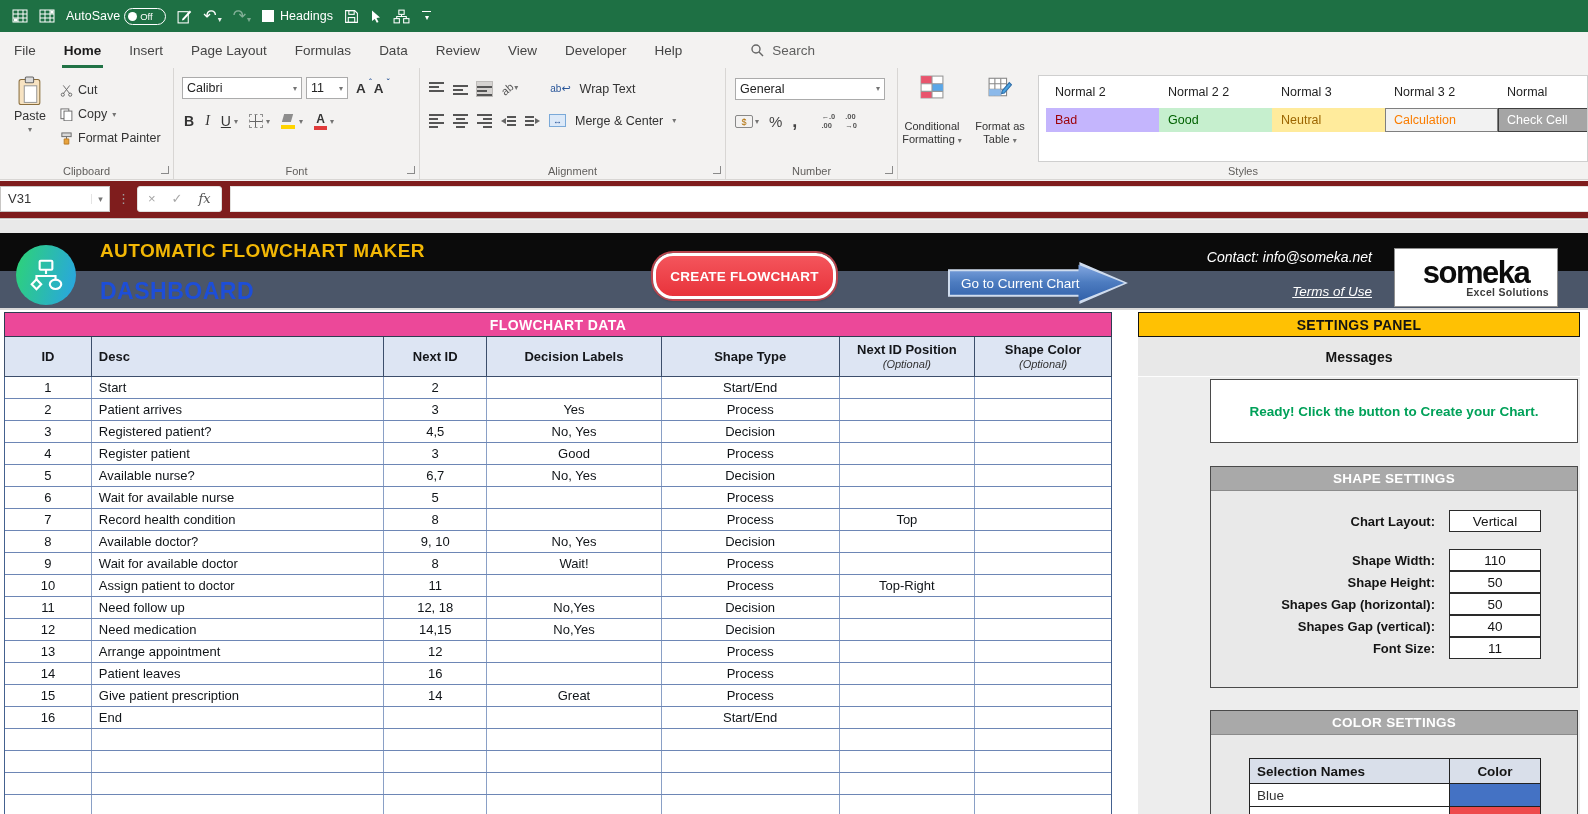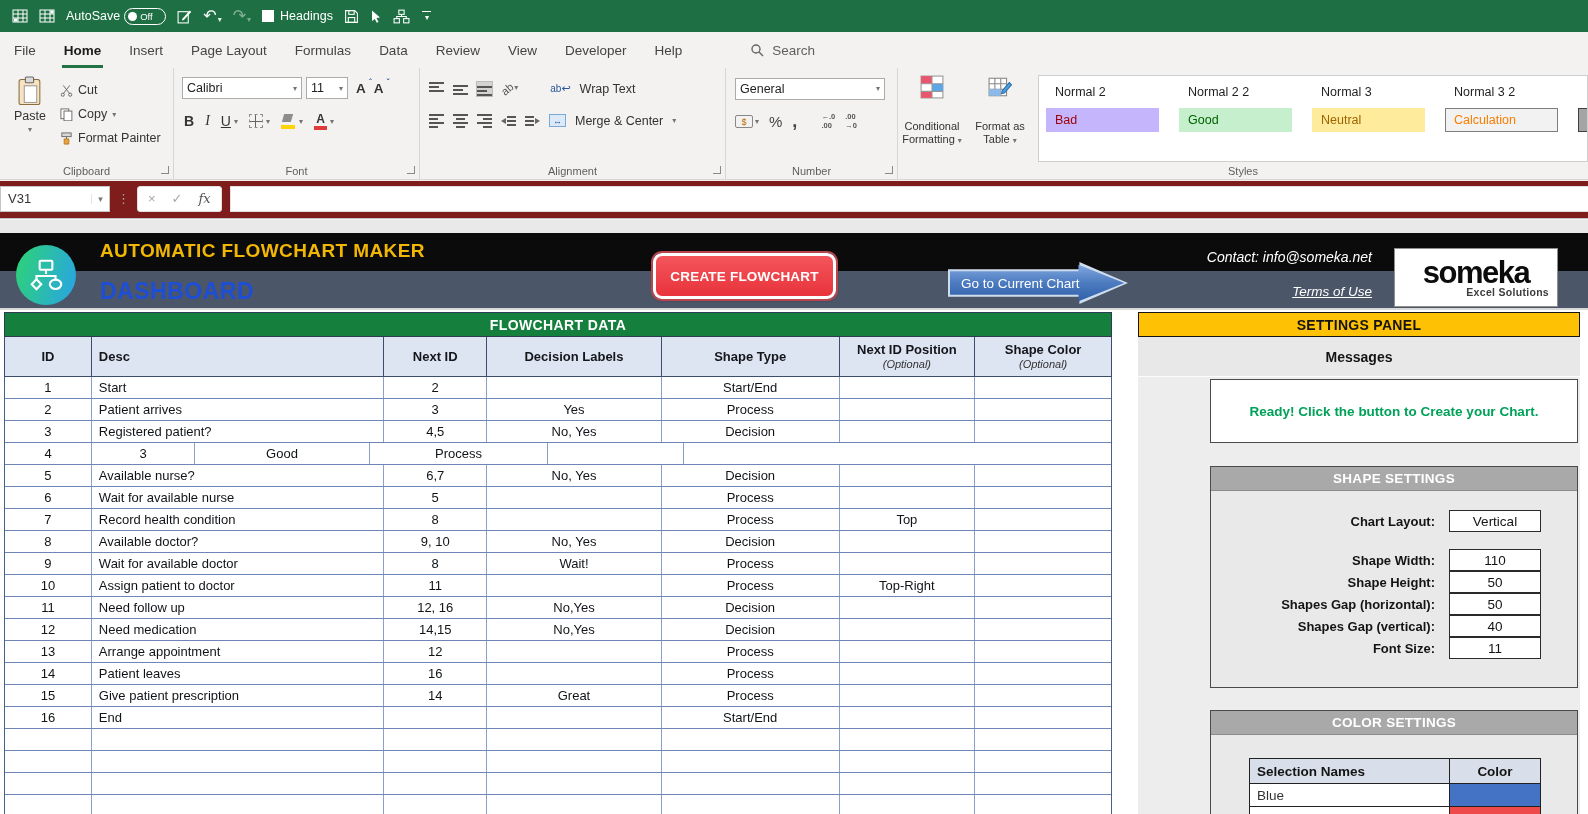--- a/index.html
+++ b/index.html
@@ -82,55 +82,55 @@
   .num-row{display:flex;align-items:center;gap:10px;height:23px;color:#444}
   .cb-gen{width:150px}
   .acct{display:flex;align-items:center;gap:2px;cursor:pointer}
   .acct .bx{width:18px;height:13px;border:1px solid #888;border-radius:2px;font-size:9px;display:flex;align-items:center;justify-content:center;color:#b06c00}
   .pct{font-size:15px;cursor:pointer}
   .comma{font-size:18px;font-weight:700;cursor:pointer;line-height:.6}
   .dec{display:flex;flex-direction:column;font-size:7.5px;line-height:1.1;color:#555;cursor:pointer;font-weight:700}
   .g-styles{flex:1;overflow:hidden;border-right:none;display:flex;padding-top:7px}
   .big-btn{width:68px;display:flex;flex-direction:column;align-items:center;gap:21px;font-size:11px;line-height:1.2;text-align:center;color:#333;cursor:pointer;flex:none}
   .gallery{flex:1;margin:0 0 17px 4px;background:#fff;border:1px solid #cfcfcf;overflow:hidden;padding:4px 0 0 7px}
-  .gal-row{display:flex;gap:20px;height:28px}
+  .gal-row{display:flex;gap:0;height:28px}
   .gal-item{flex:none;width:113px;height:24px;line-height:23px;padding-left:8px;font-size:12.5px;cursor:pointer;border:1px solid transparent;white-space:nowrap;overflow:hidden}
 
   
   .fbar{position:absolute;top:181px;left:0;width:100%;height:38px;background:#7f1d1d;border-bottom:1px solid #c6c4c2;display:flex;align-items:center;padding:0 0 2px 0}
   .namebox{width:110px;height:26px;background:#fff;border:1px solid #c8c6c4;display:flex;align-items:center;padding-left:7px;font-size:13px;color:#333}
   .namebox .nb-dd{margin-left:auto;width:18px;text-align:center;color:#777;border-left:1px solid #e4e4e4;font-size:9px;cursor:pointer}
   .dots{color:#a0a0a0;margin:0 7px;font-size:13px}
   .fxbox{background:#fff;border:1px solid #e2e0de;border-radius:3px;height:26px;display:flex;align-items:center;gap:16px;padding:0 10px;color:#a6a6a6}
   .fxbox .fx{font-family:"DejaVu Serif",serif;font-style:italic;color:#555;font-size:13px;cursor:pointer}
   .fxbox .ic{font-size:13px;cursor:pointer}
   .finput{flex:1;height:26px;background:#fff;border:1px solid #e2e0de;margin-left:8px;border-right:none}
 
   
   .sheet{position:absolute;top:220px;left:0;width:1588px;height:594px;background:#fff;overflow:hidden}
   .gapstrip{position:absolute;top:0;left:0;right:0;height:13px;background:#e9e9e9}
   .band-black{position:absolute;top:13px;left:0;right:0;height:38px;background:#0b0b0b}
   .band-slate{position:absolute;top:51px;left:0;right:0;height:39px;background:#4b5669;border-bottom:2px solid #d9d9d9}
   .logo{position:absolute;left:16px;top:25px;width:60px;height:60px;border-radius:50%;background:linear-gradient(105deg,#2dd07d 8%,#29a7dd 92%);display:flex;align-items:center;justify-content:center;z-index:3}
   .app-title{position:absolute;left:100px;top:20px;font-size:19px;font-weight:700;color:#f2b705;letter-spacing:.4px;z-index:2}
   .app-sub{position:absolute;left:100px;top:58px;font-size:23px;font-weight:700;color:#1d4ed8;letter-spacing:.5px;z-index:2}
-  .create{position:absolute;left:653px;top:33px;width:183px;height:46px;border-radius:9px;background:linear-gradient(180deg,#f4555c,#e8333b);border:3px solid #fff;box-shadow:0 0 0 2px #b8444d,0 1px 3px rgba(0,0,0,.55);color:#fff;font-weight:700;font-size:13.5px;display:flex;align-items:center;justify-content:center;letter-spacing:.2px;z-index:3;cursor:pointer}
+  .create{position:absolute;left:653px;top:33px;width:183px;height:46px;border-radius:20px;background:linear-gradient(180deg,#f4555c,#e8333b);border:3px solid #fff;box-shadow:0 0 0 2px #b8444d,0 1px 3px rgba(0,0,0,.55);color:#fff;font-weight:700;font-size:13.5px;display:flex;align-items:center;justify-content:center;letter-spacing:.2px;z-index:3;cursor:pointer}
   .goto{position:absolute;left:948px;top:42px;width:180px;height:42px;z-index:3;cursor:pointer}
   .goto .arr-o{position:absolute;inset:0;background:#cfdcee;clip-path:polygon(0 17%,73% 17%,73% 0,100% 50%,73% 100%,73% 83%,0 83%)}
   .goto .arr-i{position:absolute;inset:2px;background:linear-gradient(180deg,#85a9e2 0%,#4d7cc0 48%,#2f5fa8 100%);clip-path:polygon(0 19%,73% 19%,73% 2%,99% 50%,73% 98%,73% 81%,0 81%)}
   .goto .txt{position:absolute;left:13px;top:0;height:100%;display:flex;align-items:center;color:#fff;font-size:13.5px}
   .contact{position:absolute;left:1140px;top:29px;width:232px;text-align:right;color:#fff;font-style:italic;font-size:14px;z-index:2}
   .terms{position:absolute;left:1140px;top:64px;width:232px;text-align:right;color:#fff;font-style:italic;font-size:13.5px;text-decoration:underline;z-index:2;cursor:pointer}
   .brand{position:absolute;left:1394px;top:28px;width:164px;height:59px;background:#fff;border:1px solid #8f8f8f;z-index:3;display:flex;flex-direction:column;justify-content:center;padding:2px 8px 0 8px}
   .brand-name{font-size:31px;font-weight:700;letter-spacing:-1.5px;color:#0c0c0c;line-height:.9;text-align:center}
   .brand-tag{font-size:10.5px;font-weight:700;color:#3c3c3c;text-align:right;letter-spacing:.3px}
 
   
   .tbl{position:absolute;left:4px;top:92px;width:1108px}
-  .tbl-title{height:25px;background:#15803d;border:1px solid #2e3c52;color:#fff;font-weight:700;font-size:14px;display:flex;align-items:center;justify-content:center;letter-spacing:.4px}
+  .tbl-title{height:25px;background:#ec4899;border:1px solid #2e3c52;color:#fff;font-weight:700;font-size:14px;display:flex;align-items:center;justify-content:center;letter-spacing:.4px}
   .tbl-head{display:flex;height:40px;background:#dde5f3;border-left:1px solid #3c4e6b;border-right:1px solid #3c4e6b;border-bottom:1.5px solid #3c4e6b}
   .th{border-right:1px solid #3c4e6b;display:flex;flex-direction:column;align-items:center;justify-content:center;font-weight:700;font-size:13px;color:#14161a;line-height:1.2}
   .th:last-child{border-right:none}
   .th.left{align-items:flex-start;padding-left:7px}
   .opt{font-weight:400;font-style:italic;font-size:11px;color:#333}
   .trows{border-left:1px solid #44618f;border-right:1px solid #44618f}
   .trow{display:flex;height:22px;border-bottom:1px solid #6d86b5;background:#fff}
   .tcell{border-right:1px solid #8aa0c6;font-size:13px;color:#101418;display:flex;align-items:center;justify-content:center;overflow:hidden;white-space:nowrap}
   .tcell:last-child{border-right:none}
   .tcell.left{justify-content:flex-start;padding-left:7px}
@@ -528,20 +528,21 @@
         <span class="tcell c0">3</span>
         <span class="tcell c1 left">Registered patient?</span>
         <span class="tcell c2">4,5</span>
         <span class="tcell c3">No, Yes</span>
         <span class="tcell c4">Decision</span>
         <span class="tcell c5"></span>
         <span class="tcell c6"></span>
       </div>
         <div class="trow">
         <span class="tcell c0">4</span>
+        <span class="tcell c1 left">Register patient</span>
         <span class="tcell c2">3</span>
         <span class="tcell c3">Good</span>
         <span class="tcell c4">Process</span>
         <span class="tcell c5"></span>
         <span class="tcell c6"></span>
       </div>
         <div class="trow">
         <span class="tcell c0">5</span>
         <span class="tcell c1 left">Available nurse?</span>
         <span class="tcell c2">6,7</span>
@@ -591,21 +592,21 @@
         <span class="tcell c1 left">Assign patient to doctor</span>
         <span class="tcell c2">11</span>
         <span class="tcell c3"></span>
         <span class="tcell c4">Process</span>
         <span class="tcell c5">Top-Right</span>
         <span class="tcell c6"></span>
       </div>
         <div class="trow">
         <span class="tcell c0">11</span>
         <span class="tcell c1 left">Need follow up</span>
-        <span class="tcell c2">12, 16</span>
+        <span class="tcell c2">12, 18</span>
         <span class="tcell c3">No,Yes</span>
         <span class="tcell c4">Decision</span>
         <span class="tcell c5"></span>
         <span class="tcell c6"></span>
       </div>
         <div class="trow">
         <span class="tcell c0">12</span>
         <span class="tcell c1 left">Need medication</span>
         <span class="tcell c2">14,15</span>
         <span class="tcell c3">No,Yes</span>

